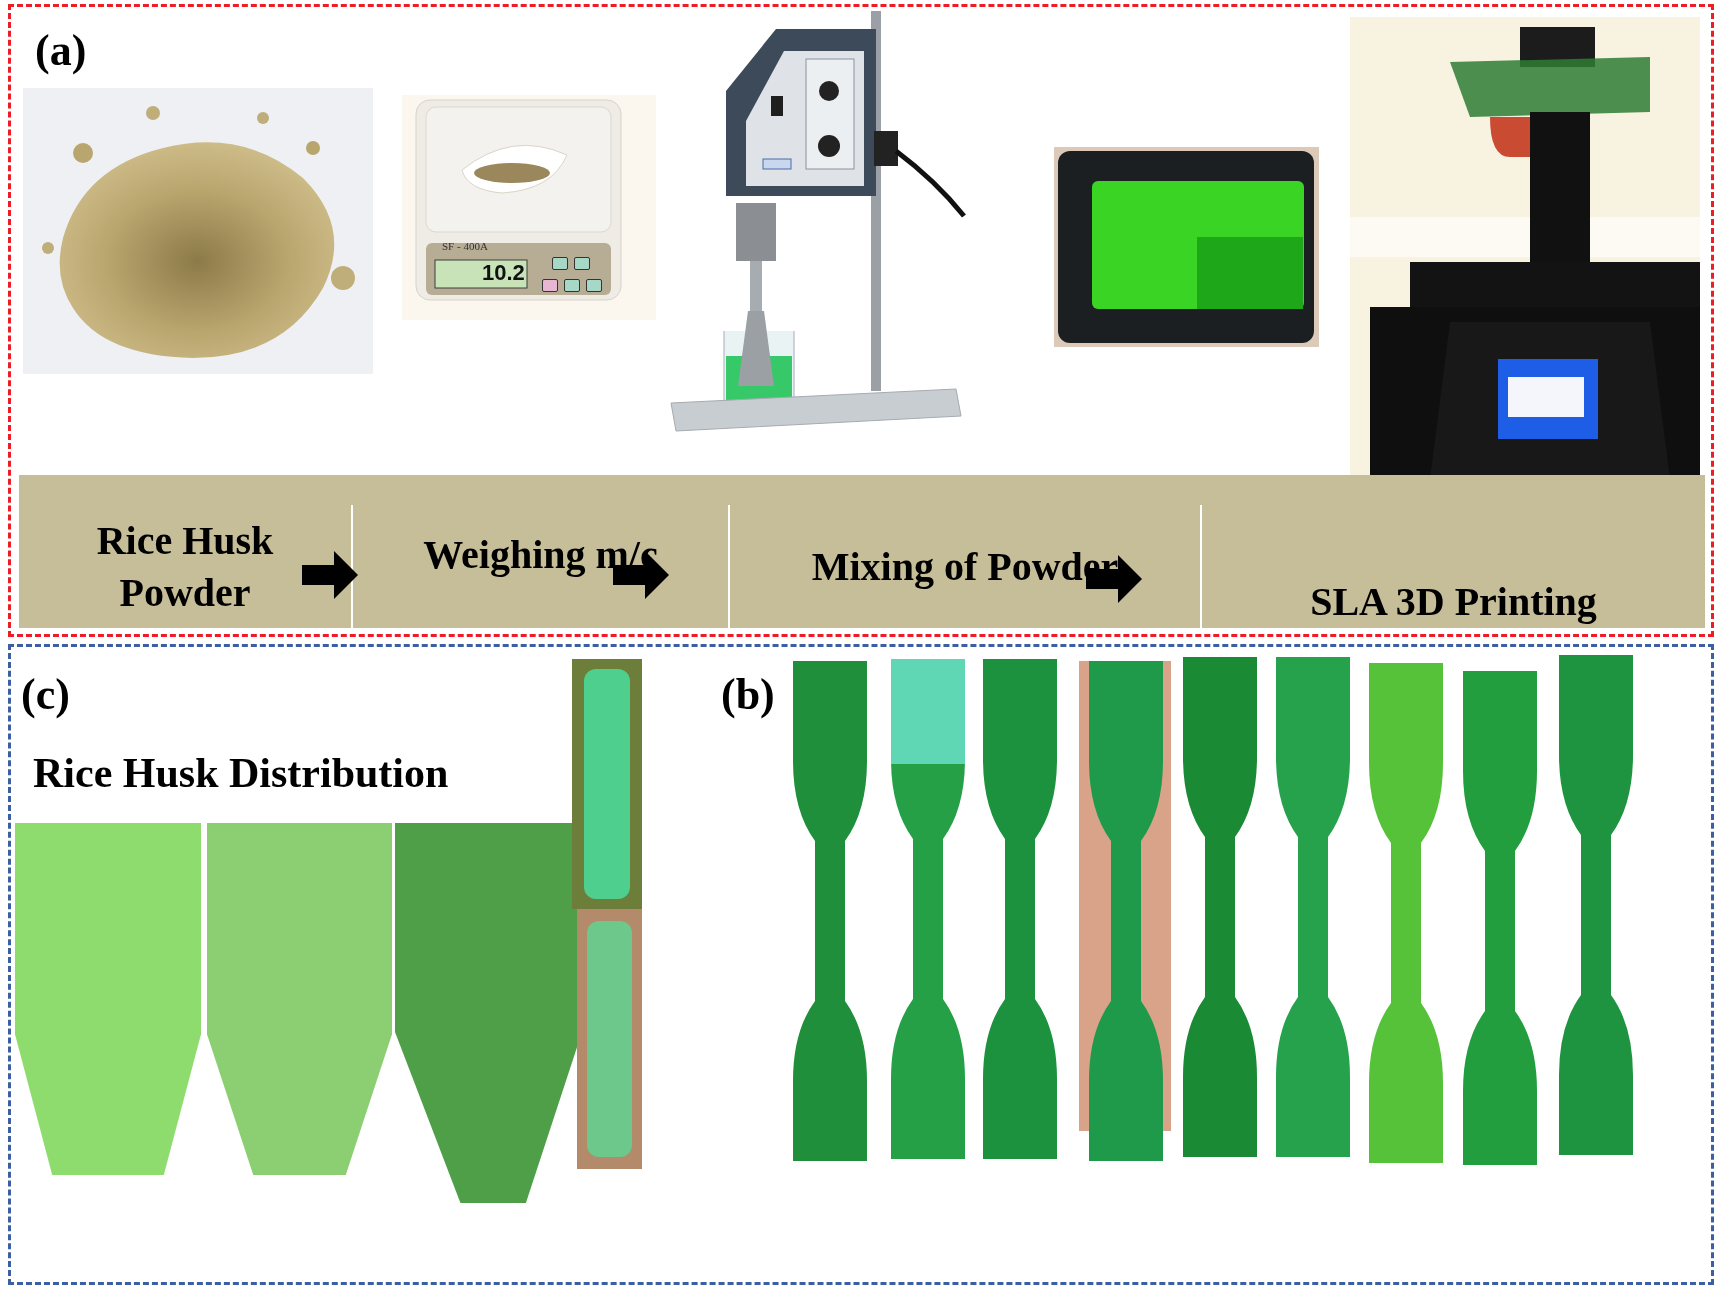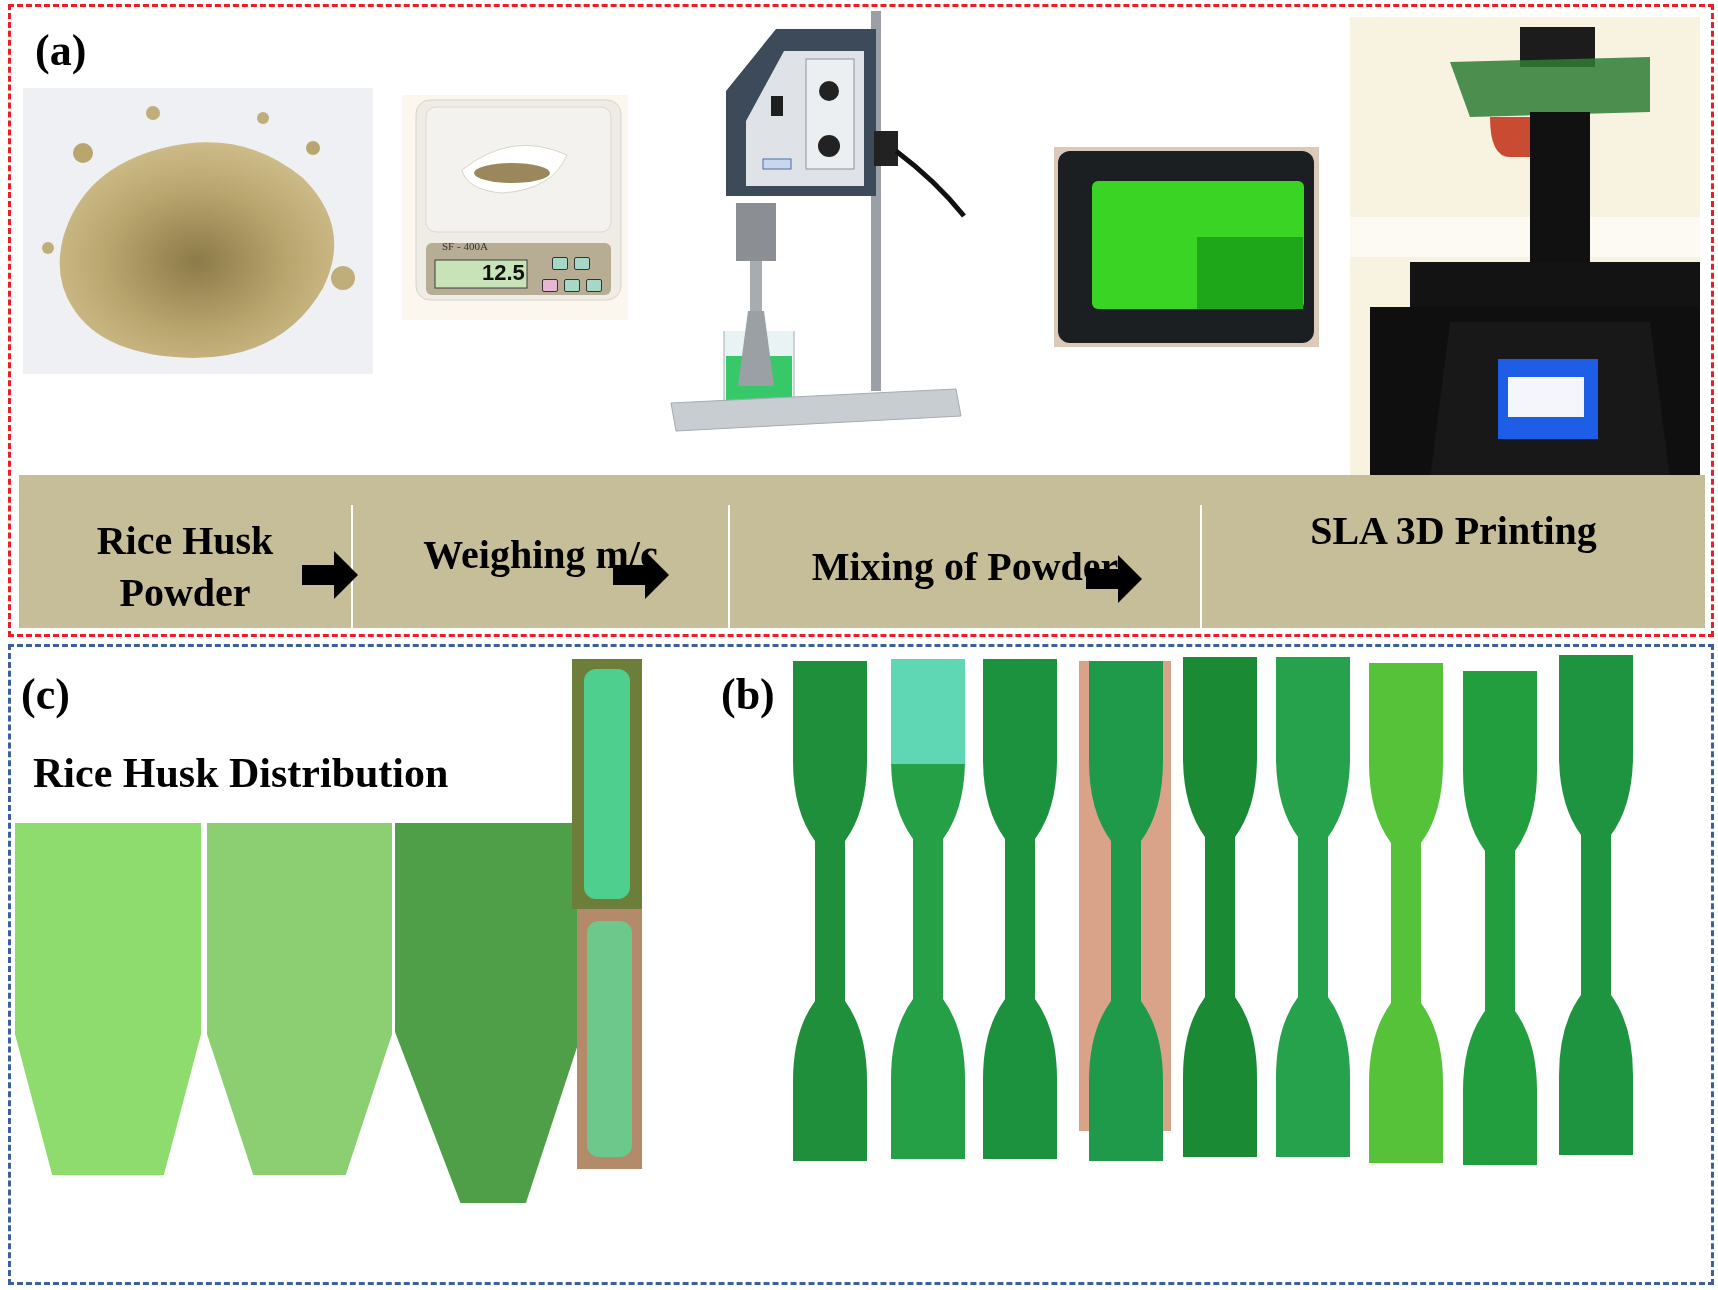--- a/index.html
+++ b/index.html
@@ -34,31 +34,31 @@
       <path d="M40 150 Q60 80 140 60 Q220 40 280 90 Q330 140 300 200 Q260 270 170 270 Q80 268 50 220 Q30 190 40 150Z" fill="url(#pg)"></path>
       <circle cx="60" cy="65" r="10" fill="#b9a56e"></circle>
         <circle cx="290" cy="60" r="7" fill="#b9a56e"></circle>
       <circle cx="320" cy="190" r="12" fill="#bfae7a"></circle>
         <circle cx="25" cy="160" r="6" fill="#bfae7a"></circle>
       <circle cx="240" cy="30" r="6" fill="#bfae7a"></circle>
         <circle cx="130" cy="25" r="7" fill="#bfae7a"></circle>
     </svg>
   </div>
 
-  <div class="ph" style="left:391px;top:88px;width:226px;height:225px;background:#fbf7ee;">
+  <div class="ph" style="left:391px;top:88px;width:254px;height:225px;background:#fbf7ee;">
     <svg width="226" height="225" viewBox="0 0 226 225">
       <rect x="14" y="5" width="205" height="200" rx="14" fill="#efece6" stroke="#d7d3cb"></rect>
       <rect x="24" y="12" width="185" height="125" rx="10" fill="#f4f2ee" stroke="#dcd8d0"></rect>
       <path d="M60 75 Q110 35 165 60 Q150 95 100 98 Q65 95 60 75Z" fill="#ffffff" stroke="#d9d4c9"></path>
       <ellipse cx="110" cy="78" rx="38" ry="10" fill="#9b875c"></ellipse>
       <rect x="24" y="148" width="185" height="52" rx="6" fill="#b7ad95"></rect>
       <rect x="33" y="165" width="92" height="28" fill="#c9e3b8" stroke="#3d3d3d"></rect>
     </svg>
     <div style="position:absolute;left:40px;top:145px;font-size:11px;color:#333;">SF - 400A</div>
-    <div style="position:absolute;left:80px;top:165px;font-family:'Liberation Sans',sans-serif;font-weight:bold;font-size:22px;color:#111;">12.5</div>
+    <div style="position:absolute;left:80px;top:165px;font-family:'Liberation Sans',sans-serif;font-weight:bold;font-size:22px;color:#111;">10.2</div>
     <div style="position:absolute;left:150px;top:162px;width:14px;height:11px;background:#a7d7c6;border:1px solid #333;border-radius:2px;"></div>
     <div style="position:absolute;left:172px;top:162px;width:14px;height:11px;background:#a7d7c6;border:1px solid #333;border-radius:2px;"></div>
     <div style="position:absolute;left:140px;top:184px;width:14px;height:11px;background:#e7b6d3;border:1px solid #333;border-radius:2px;"></div>
     <div style="position:absolute;left:162px;top:184px;width:14px;height:11px;background:#a7d7c6;border:1px solid #333;border-radius:2px;"></div>
     <div style="position:absolute;left:184px;top:184px;width:14px;height:11px;background:#a7d7c6;border:1px solid #333;border-radius:2px;"></div>
   </div>
 
   <div class="ph" style="left:655px;top:4px;width:310px;height:440px;background:#ffffff;">
     <svg width="310" height="440" viewBox="0 0 310 440">
       <rect x="205" y="0" width="10" height="380" fill="#9aa0a6"></rect>
@@ -109,21 +109,21 @@
         </div>
     </div>
     <div class="cell" style="width:377px;align-items:flex-start;padding-top:24px;">
       <div>Weighing m/c</div>
     </div>
     <div class="cell" style="width:472px;">
       <div>
           <div>Mixing of Powder</div>
         </div>
     </div>
-    <div class="cell" style="flex:1;align-items:flex-start;">
+    <div class="cell" style="flex:1;align-items:flex-end;">
       <div>SLA 3D Printing</div>
     </div>
   </div>
   <svg class="arrow" style="left:291px;top:544px;" viewBox="0 0 56 48">
       <path d="M0 14 H32 V0 L56 24 L32 48 V34 H0Z" fill="#000"></path>
     </svg>
   <svg class="arrow" style="left:602px;top:544px;" viewBox="0 0 56 48">
       <path d="M0 14 H32 V0 L56 24 L32 48 V34 H0Z" fill="#000"></path>
     </svg>
   <svg class="arrow" style="left:1075px;top:548px;" viewBox="0 0 56 48">

